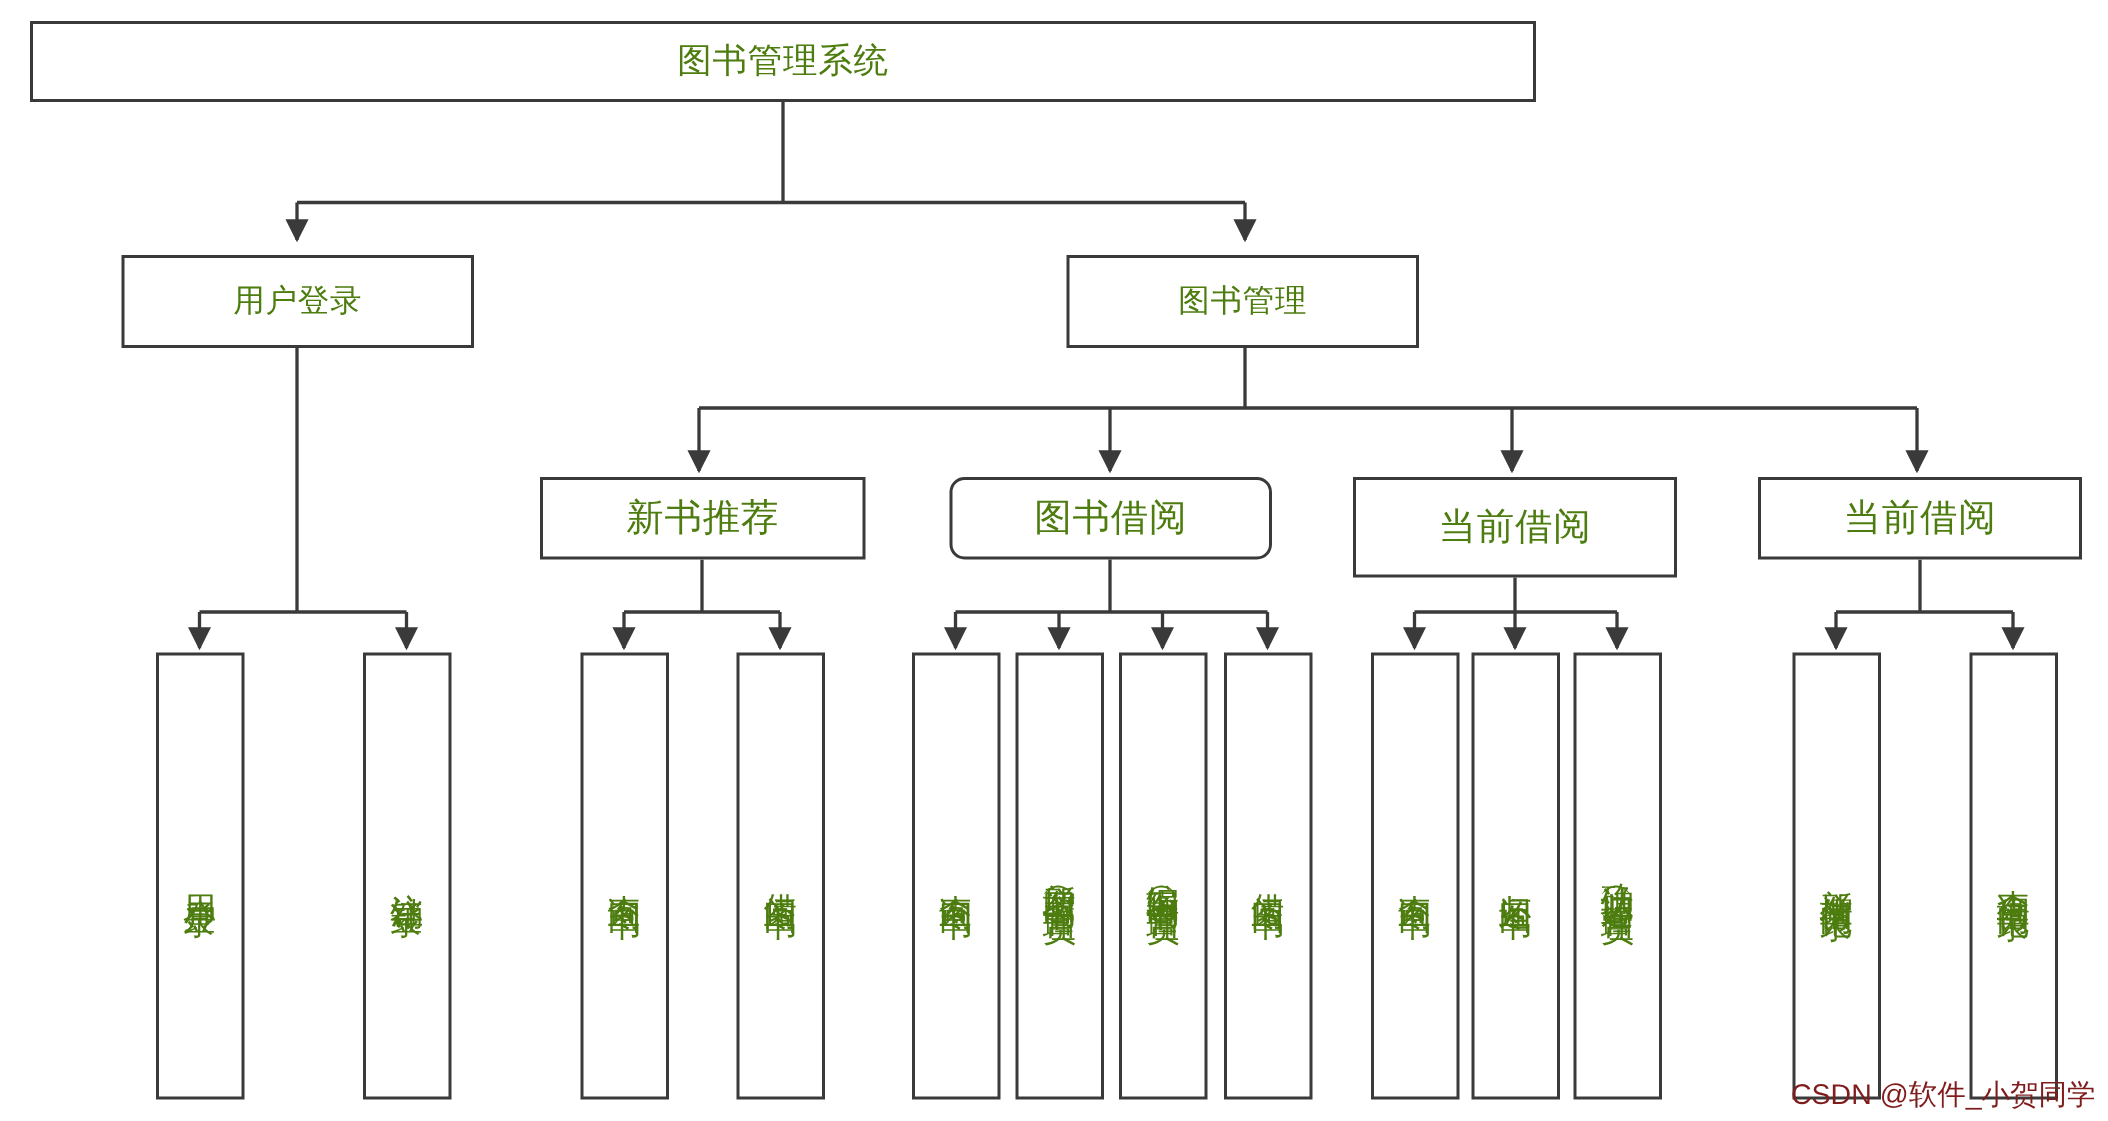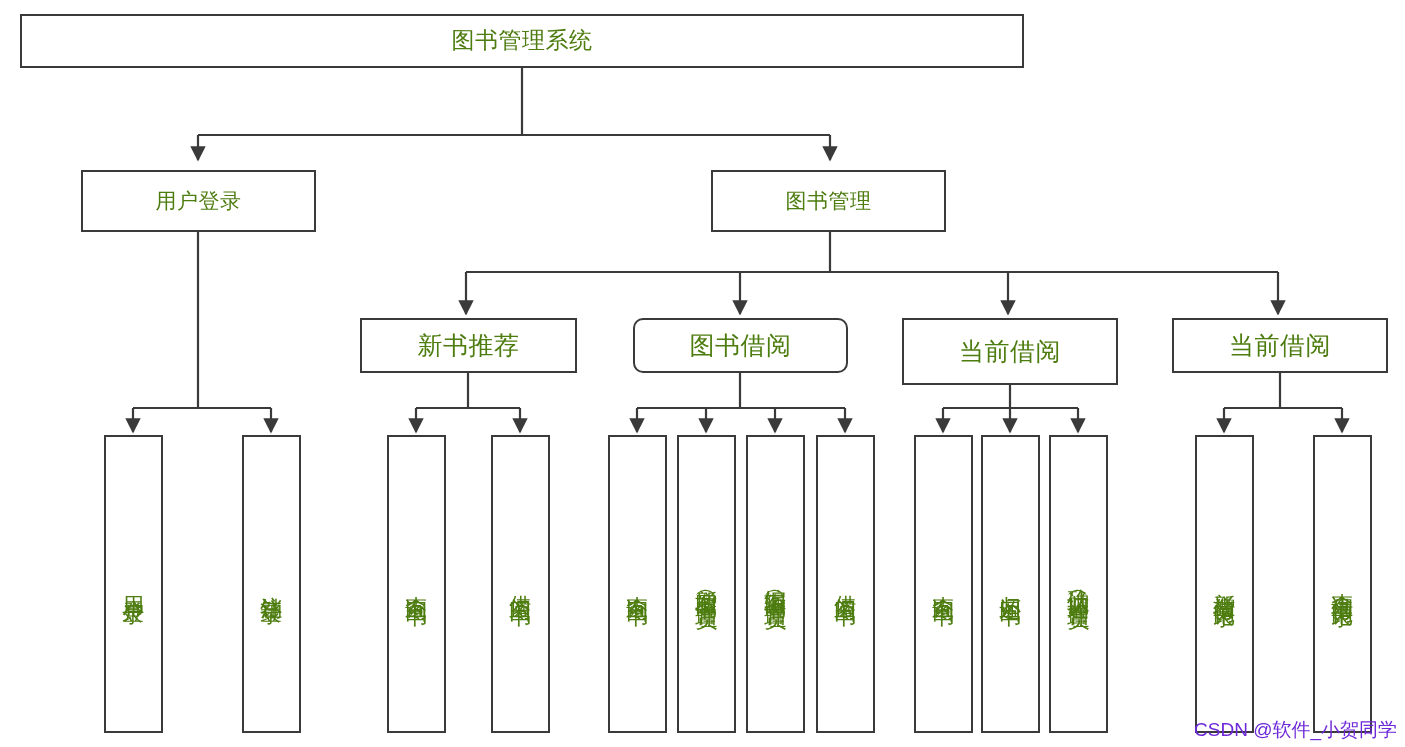--- a/index.html
+++ b/index.html
@@ -45,21 +45,21 @@
     line-height:1.15;
     letter-spacing:3px;
     white-space:normal;
   }
 
   .watermark{
     position:absolute;
     right:8px;
     bottom:4px;
     font-size:19px;
-    color:#6d28d9;
+    color:#7f1d1d;
     z-index:5;
     white-space:nowrap;
     font-family:"Liberation Sans","DejaVu Sans",sans-serif;
   }
 </style>
 </head>
 <body>
 
 <div id="canvas">
 

